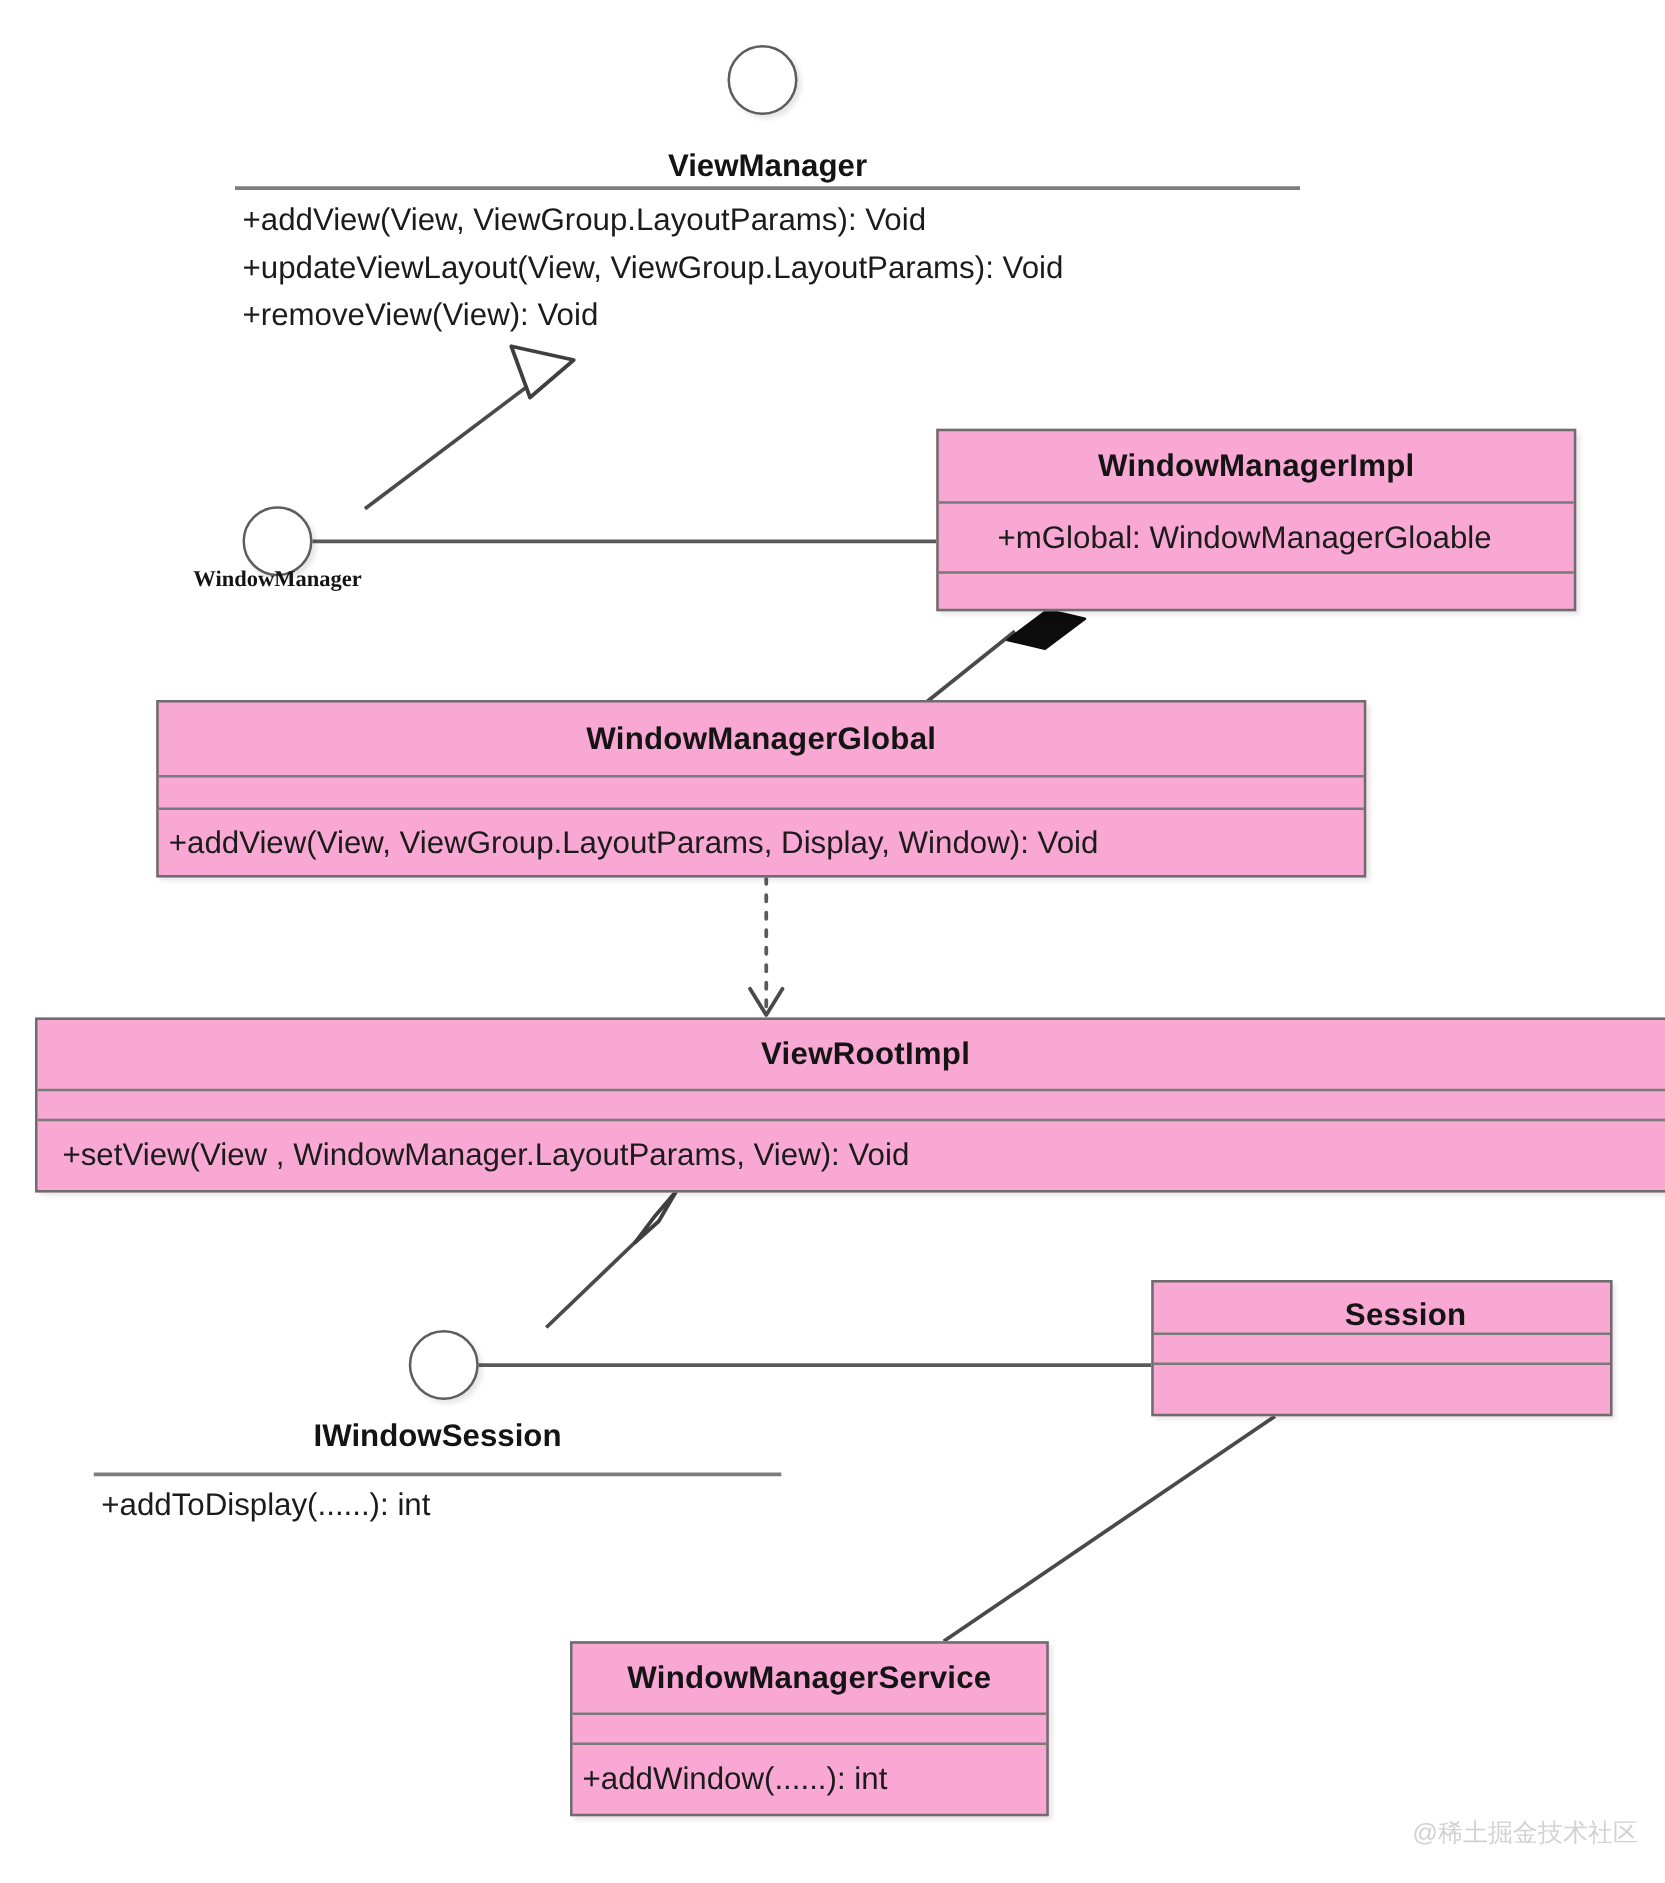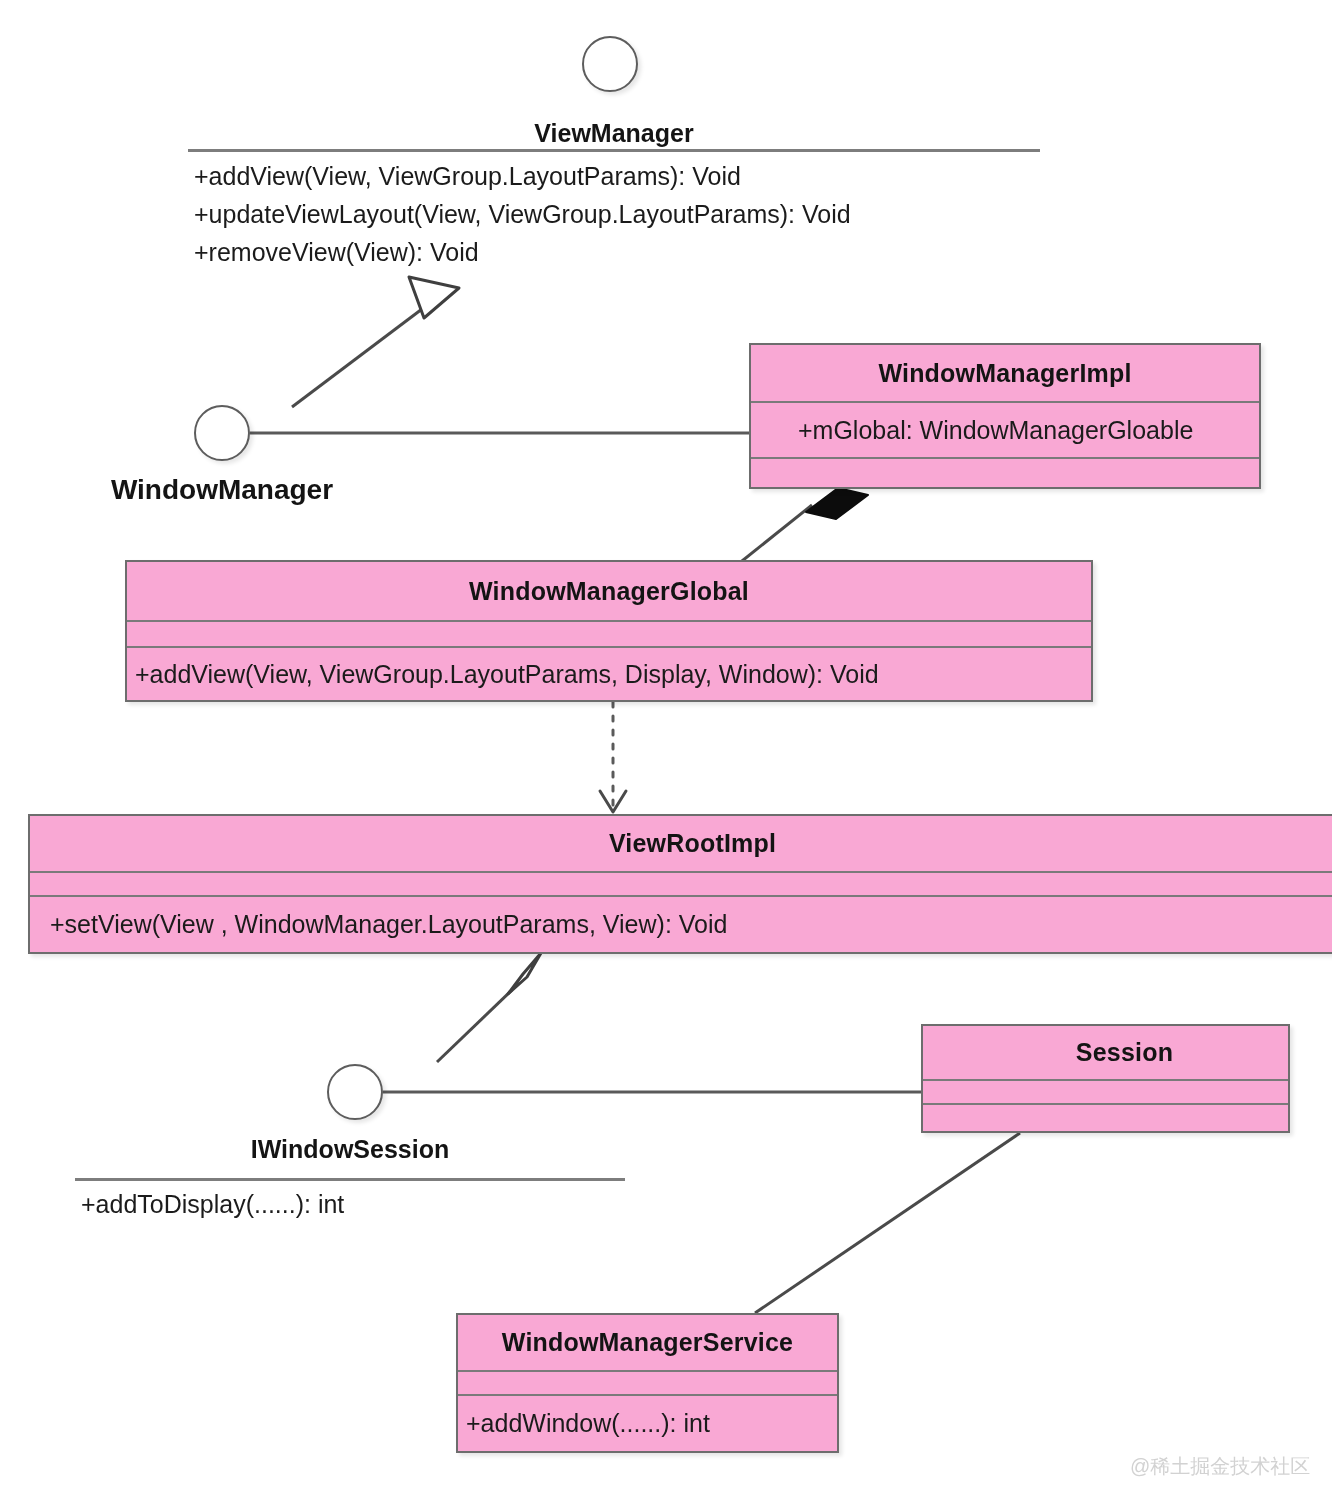--- a/index.html
+++ b/index.html
@@ -143,21 +143,21 @@
 
   <div class="iface-title" style="left:188px; top:105px; width:852px; font-size:25px;margin-top:14px;">ViewManager</div>
 
   <div class="iface-rule" style="left:188px; top:149px; width:852px;"></div>
 
   <div class="iface-member" style="left:194px; top:162px; font-size:25px;">+addView(View, ViewGroup.LayoutParams): Void</div>
   <div class="iface-member" style="left:194px; top:200px; font-size:25px;">+updateViewLayout(View, ViewGroup.LayoutParams): Void</div>
   <div class="iface-member" style="left:194px; top:238px; font-size:25px;">+removeView(View): Void</div>
 
   <div class="lollipop-circle" style="left:194px; top:405px; width:56px; height:56px;"></div>
-  <div class="lollipop-label" style="left:62px; top:474px; width:320px; font-size:28px;">WindowManager</div>
+  <div class="lollipop-label" style="left:62px; top:453px; width:320px; font-size:18px;font-family:Liberation Serif, serif;">WindowManager</div>
 
   <div class="uml-box" style="left:749px; top:343px; width:512px; height:146px;">
     <div class="uml-title" style="height:56px; line-height:56px; font-size:25px;">WindowManagerImpl</div>
     <div class="uml-sep"></div>
     <div class="uml-compartment uml-member" style="height:54px; line-height:54px; font-size:25px;padding-left:47px;">+mGlobal: WindowManagerGloable</div>
     <div class="uml-sep"></div>
     <div class="uml-compartment" style="height:30px;"></div>
   </div>
 
   <div class="uml-box" style="left:125px; top:560px; width:968px; height:142px;">
@@ -178,21 +178,21 @@
 
   <div class="lollipop-circle" style="left:327px; top:1064px; width:56px; height:56px;"></div>
 
   <div class="iface-title" style="left:75px; top:1135px; width:550px; font-size:25px;">IWindowSession</div>
 
   <div class="iface-rule" style="left:75px; top:1178px; width:550px;"></div>
 
   <div class="iface-member" style="left:81px; top:1190px; font-size:25px;">+addToDisplay(......): int</div>
 
   <div class="uml-box" style="left:921px; top:1024px; width:369px; height:109px;">
-    <div class="uml-title" style="height:53px; line-height:53px; font-size:25px;padding-left:38px;">Session</div>
+    <div class="uml-title" style="height:40px; line-height:53px; font-size:25px;padding-left:38px;">Session</div>
     <div class="uml-sep"></div>
     <div class="uml-compartment" style="height:22px;"></div>
     <div class="uml-sep"></div>
     <div class="uml-compartment" style="height:26px;"></div>
   </div>
 
   <div class="uml-box" style="left:456px; top:1313px; width:383px; height:140px;">
     <div class="uml-title" style="height:55px; line-height:55px; font-size:25px;">WindowManagerService</div>
     <div class="uml-sep"></div>
     <div class="uml-compartment" style="height:22px;"></div>

